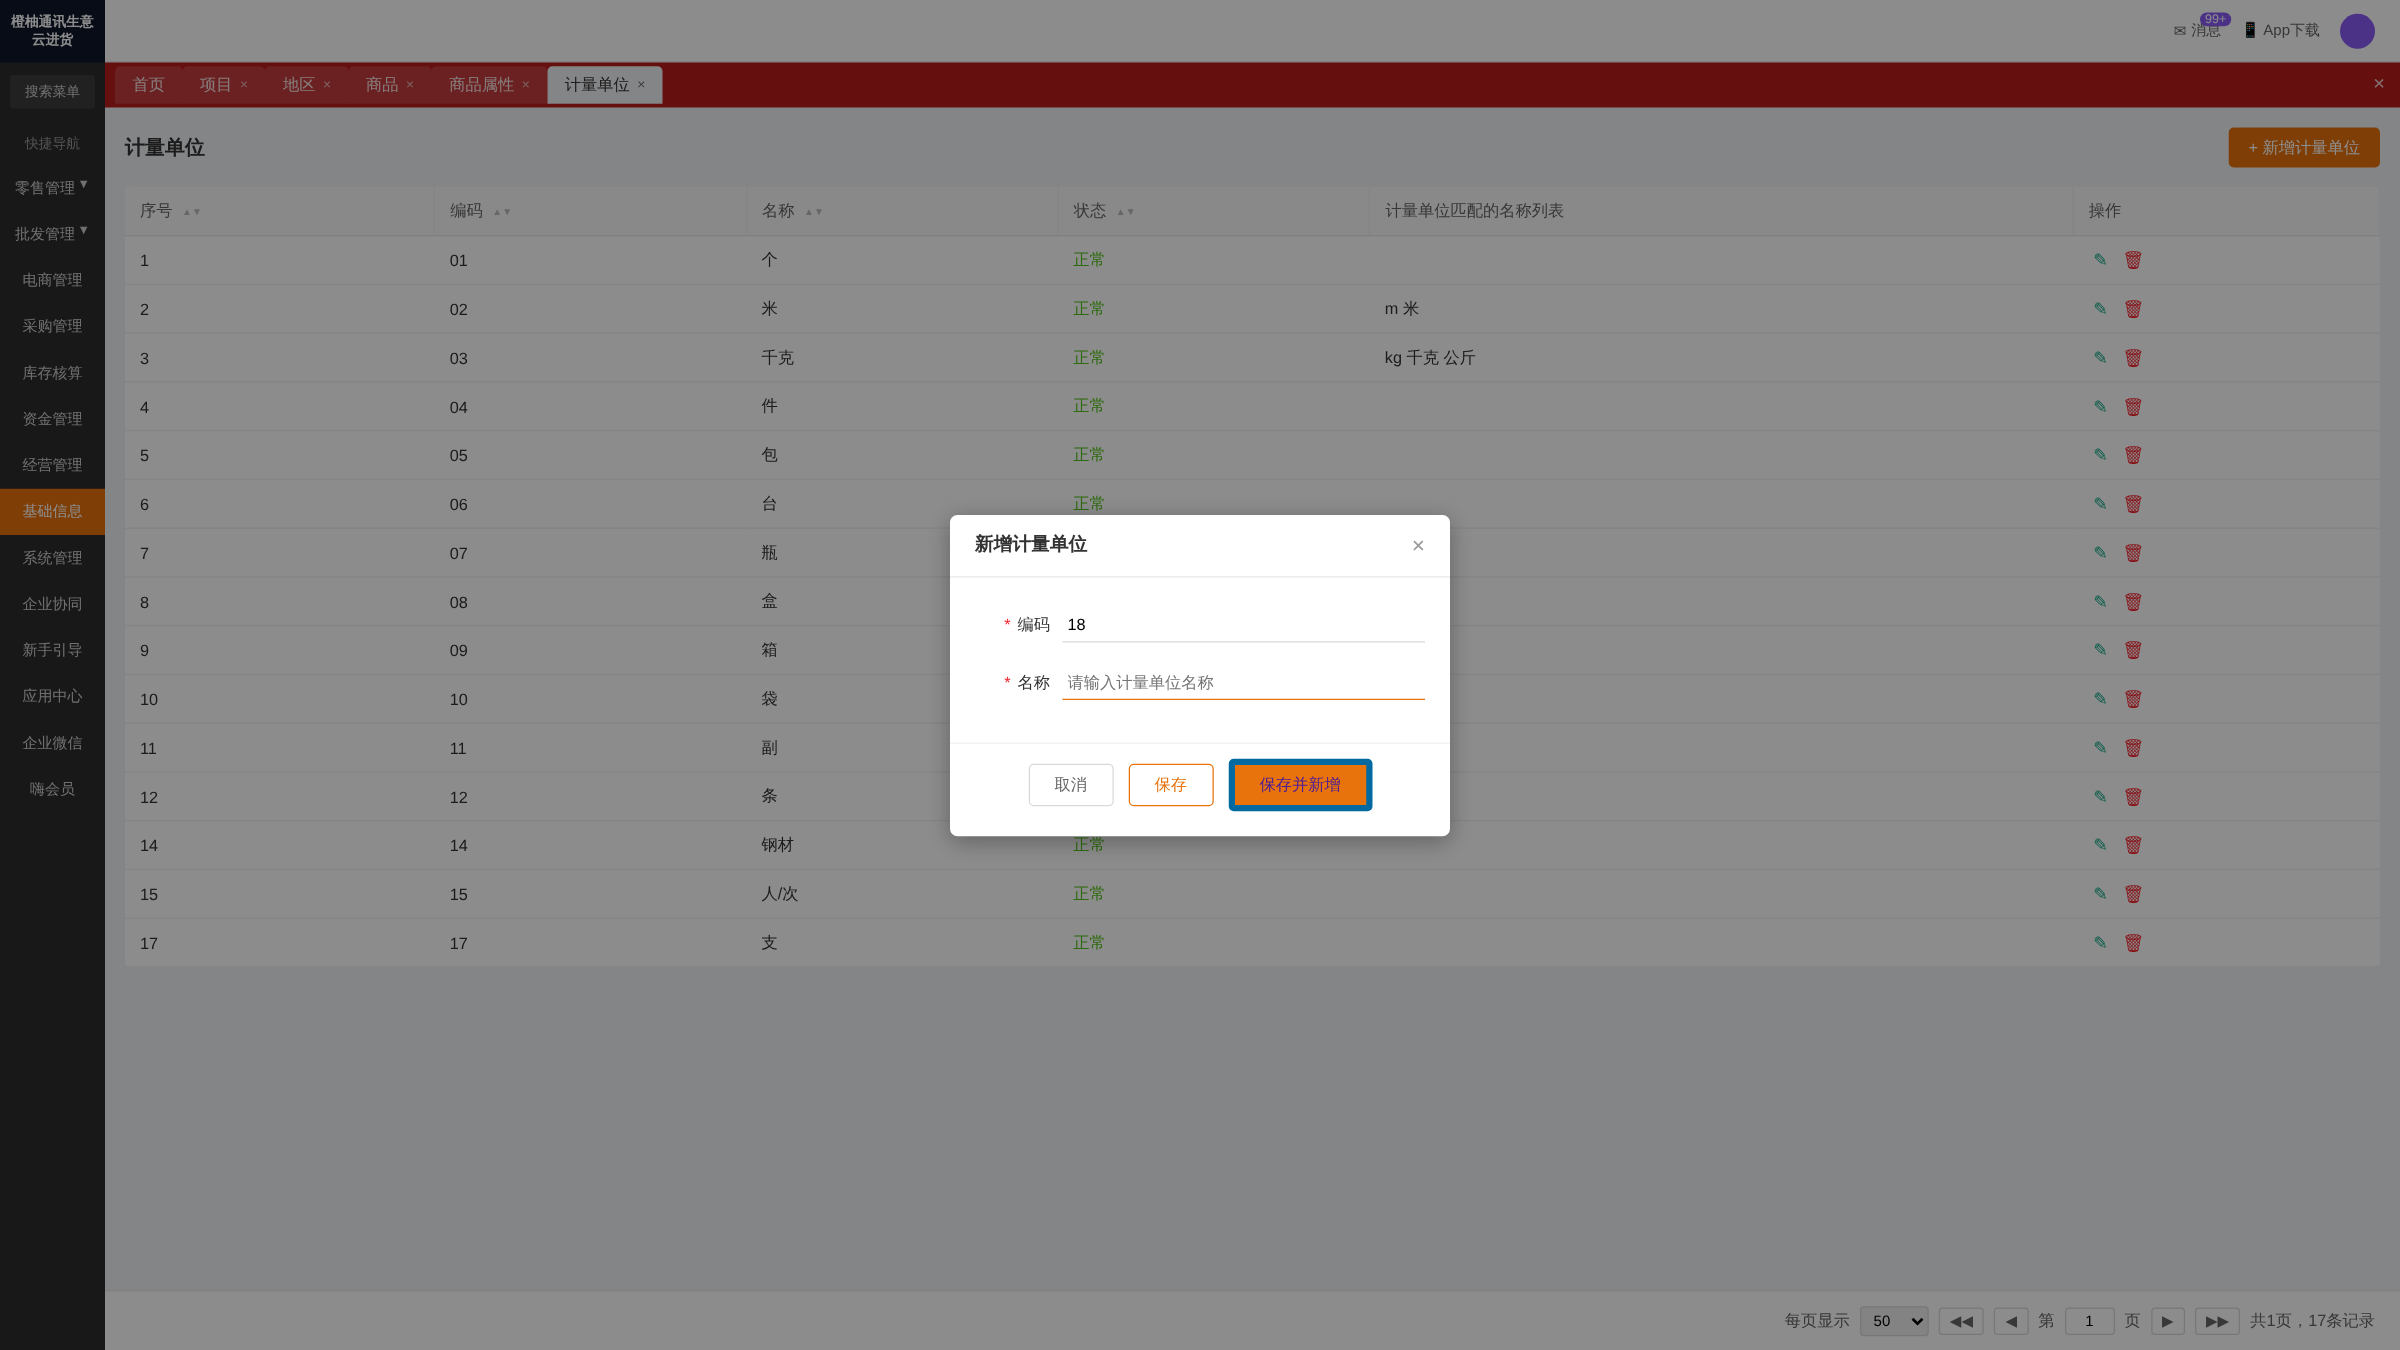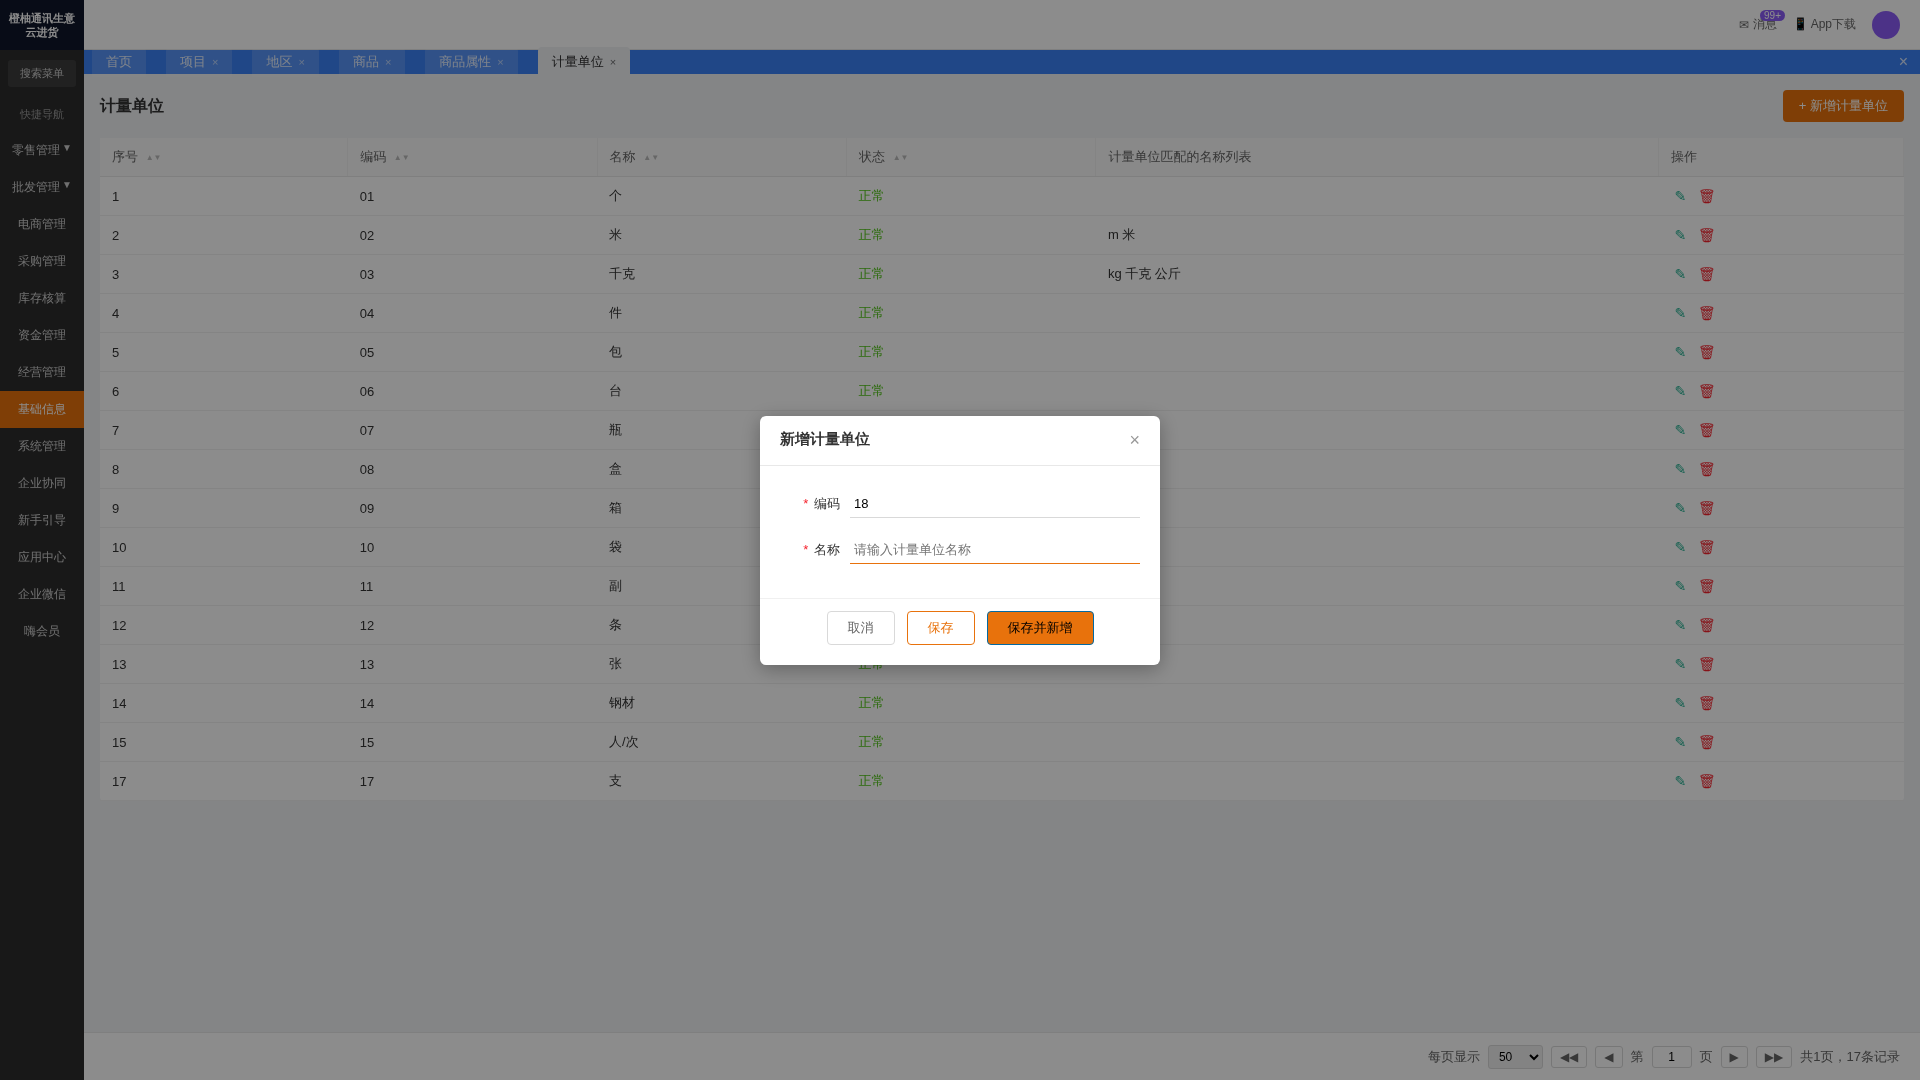--- a/index.html
+++ b/index.html
@@ -20,21 +20,21 @@
     .main { flex: 1; display: flex; flex-direction: column; height: 1080px; }
 
     
     .topbar { height: 50px; background: #fff; display: flex; align-items: center; justify-content: flex-end; padding: 0 20px; border-bottom: 1px solid #e8e8e8; gap: 16px; }
     .topbar-msg { display: flex; align-items: center; gap: 4px; font-size: 12px; color: #666; position: relative; cursor: pointer; }
     .topbar-badge { background: #8b5cf6; color: white; font-size: 10px; border-radius: 10px; padding: 0 4px; position: absolute; top: -6px; right: -8px; }
     .topbar-app { font-size: 12px; color: #666; cursor: pointer; }
     .topbar-avatar { width: 28px; height: 28px; background: #8b5cf6; border-radius: 50%; cursor: pointer; }
 
     
-    .tabs-bar { height: 24px; background: #3b82f6; display: flex; align-items: center; padding: 0 8px; gap: 20px; position: relative; }
+    .tabs-bar { height: 36px; background: #b91c1c; display: flex; align-items: center; padding: 0 8px; gap: 0; position: relative; }
     .tab { display: flex; align-items: center; gap: 6px; padding: 6px 14px; border-radius: 4px 4px 0 0; font-size: 13px; cursor: pointer; color: rgba(255,255,255,0.85); background: rgba(255,255,255,0.15); }
     .tab.active { background: #f0f2f5; color: #333; }
     .tab .tab-close { font-size: 11px; color: inherit; opacity: 0.7; }
     .tabs-close-btn { position: absolute; right: 12px; color: white; font-size: 16px; cursor: pointer; opacity: 0.8; }
 
     
     .content { flex: 1; padding: 16px; background: #f0f2f5; overflow: auto; }
     .page-title { font-size: 16px; font-weight: bold; color: #333; margin-bottom: 16px; display: flex; align-items: center; justify-content: space-between; }
     .add-btn { background: #e8720c; color: white; border: none; padding: 7px 16px; border-radius: 4px; font-size: 13px; cursor: pointer; }
 
@@ -63,21 +63,21 @@
     .modal-close { background: none; border: none; font-size: 18px; cursor: pointer; color: #999; }
     .modal-body { padding: 24px 20px 16px; }
     .form-row { display: flex; align-items: center; margin-bottom: 18px; }
     .form-label { width: 60px; text-align: right; font-size: 13px; color: #333; margin-right: 10px; }
     .form-label .required { color: #f5222d; margin-right: 2px; }
     .form-input { flex: 1; border: none; border-bottom: 1px solid #d9d9d9; padding: 6px 4px; font-size: 13px; outline: none; }
     .form-input.active-border { border-bottom-color: #e8720c; }
     .modal-footer { display: flex; align-items: center; justify-content: center; padding: 12px 20px 20px; gap: 12px; border-top: 1px solid #f0f0f0; }
     .btn-cancel { background: white; border: 1px solid #d9d9d9; color: #666; padding: 7px 20px; border-radius: 4px; font-size: 13px; cursor: pointer; }
     .btn-save { background: white; border: 1px solid #e8720c; color: #e8720c; padding: 7px 20px; border-radius: 4px; font-size: 13px; cursor: pointer; }
-    .btn-save-new { background: #e8720c; border: 1px solid #0369a1; color: #000000; padding: 7px 20px; border-radius: 4px; font-size: 13px; cursor: pointer; text-align: right; }
+    .btn-save-new { background: #e8720c; border: 5px solid #0369a1; color: #4c1d95; padding: 7px 20px; border-radius: 4px; font-size: 13px; cursor: pointer; text-align: right; }
   </style>
 </head>
 <body>
 
 <div class="sidebar">
   <div class="sidebar-logo">
     <div class="logo-text">
       <div>橙柚通讯生意</div>
       <div>云进货</div>
     </div>
@@ -324,31 +324,20 @@
       <td>12</td>
       <td>条</td>
       <td><span class="status-normal">正常</span></td>
       <td></td>
       <td>
         <button class="action-btn">✎</button>
         <button class="action-btn action-delete">🗑</button>
       </td>
     </tr>
             <tr>
-      <td>13</td>
-      <td>13</td>
-      <td>张</td>
-      <td><span class="status-normal">正常</span></td>
-      <td></td>
-      <td>
-        <button class="action-btn">✎</button>
-        <button class="action-btn action-delete">🗑</button>
-      </td>
-    </tr>
-            <tr>
       <td>14</td>
       <td>14</td>
       <td>钢材</td>
       <td><span class="status-normal">正常</span></td>
       <td></td>
       <td>
         <button class="action-btn">✎</button>
         <button class="action-btn action-delete">🗑</button>
       </td>
     </tr>

